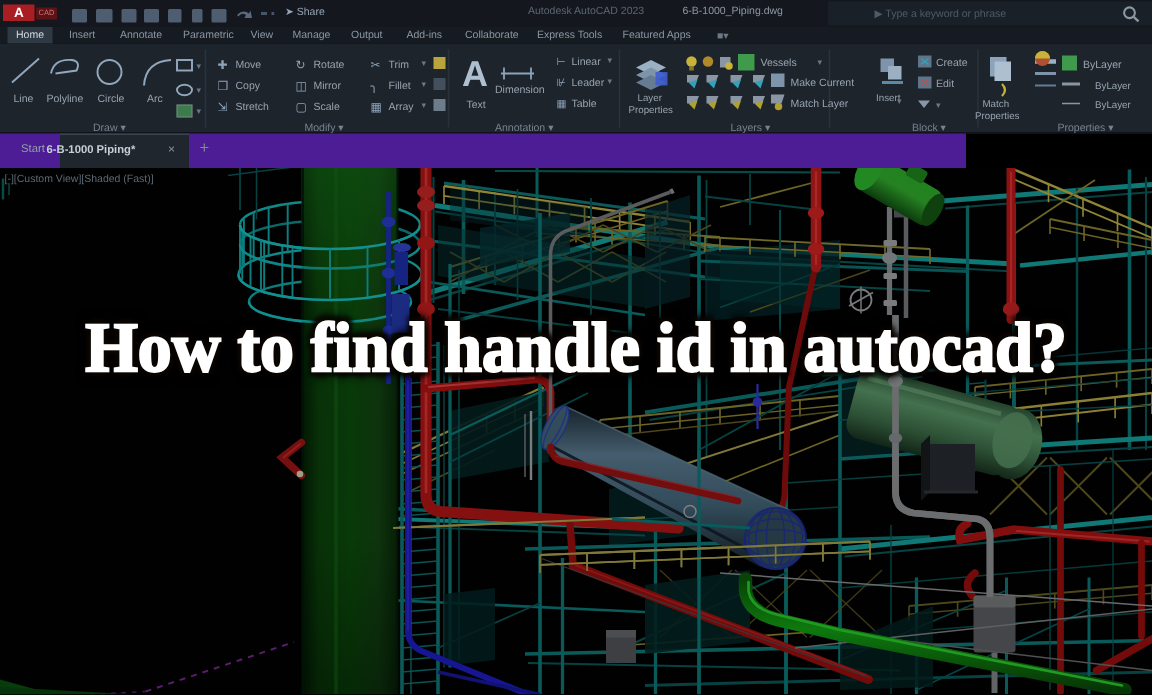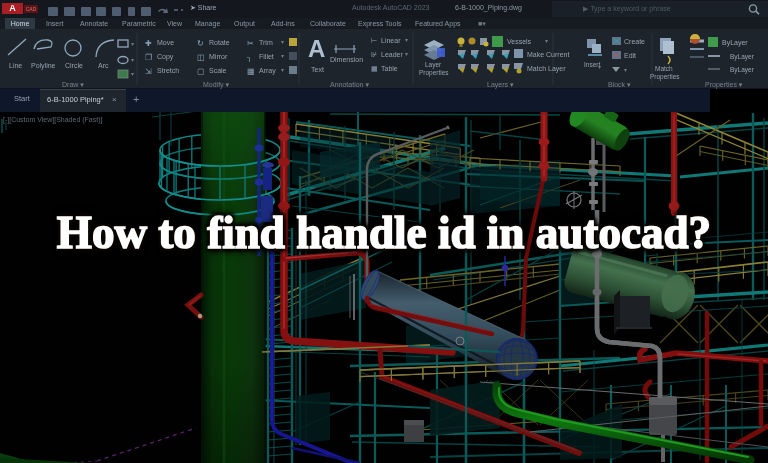--- a/index.html
+++ b/index.html
@@ -3,21 +3,21 @@
 <meta charset="utf-8">
 <style>
   * { margin:0; padding:0; box-sizing:border-box; }
   html,body { width:768px; height:463px; overflow:hidden; background:#000; }
   body { font-family:"Liberation Sans", sans-serif; position:relative; }
   .abs { position:absolute; }
   
   #titlebar { left:0; top:0; width:768px; height:18px; background:#14181e; }
   #tabrow   { left:0; top:18px; width:768px; height:11px; background:#161b22; }
   #ribbon   { left:0; top:29px; width:768px; height:60px; background:#1d242c; border-bottom:1px solid #10141a; }
-  #filetabs { left:0; top:89px; width:710px; height:23px; background:#0f172a; }
+  #filetabs { left:0; top:89px; width:644px; height:23px; background:#4c1d95; }
   #canvas   { left:0; top:112px; width:768px; height:351px; background:#020202; }
   .rtab { font-size:7px; color:#8b97a4; top:2px; }
 </style>
 </head>
 <body>
 <div class="abs" id="titlebar">
   <div class="abs" style="left:2px;top:3px;width:21px;height:11px;background:#a91e22;color:#fff;font-size:9px;font-weight:bold;text-align:center;line-height:11px;">A</div>
   <div class="abs" style="left:24px;top:5px;width:14px;height:8px;background:#5d1216;color:#c77;font-size:5px;text-align:center;line-height:8px;">CAD</div>
   <div class="abs" style="left:48px;top:3px;width:135px;height:11px;">
     <svg width="135" height="11">
@@ -223,21 +223,21 @@
       <text x="330" y="58">Annotation ▾</text>
       <text x="487" y="58">Layers ▾</text>
       <text x="608" y="58">Block ▾</text>
       <text x="705" y="58">Properties ▾</text>
     </g>
   </svg>
 </div>
 <div class="abs" id="filetabs">
   <span class="abs" style="left:14px;top:5px;color:#95a0ac;font-size:7.5px;">Start</span>
   <div class="abs" style="left:40px;top:0px;width:86px;height:23px;background:#1f262e;border-top:1px solid #3a4450;"></div>
-  <span class="abs" style="left:47px;top:6px;color:#c6cfd8;font-size:7.5px;font-weight:normal;">6-B-1000 Piping*</span>
+  <span class="abs" style="left:31px;top:6px;color:#c6cfd8;font-size:7.5px;font-weight:bold;">6-B-1000 Piping*</span>
   <span class="abs" style="left:112px;top:6px;color:#8a95a1;font-size:8px;">×</span>
   <span class="abs" style="left:133px;top:4px;color:#7e8a96;font-size:11px;">+</span>
 </div>
 <div class="abs" id="canvas">
   <svg width="768" height="351" viewBox="0 112 768 351" id="scene" style="display:block">
       <defs>
 <linearGradient id="col" x1="0" x2="1" y1="0" y2="0">
  <stop offset="0" stop-color="#021a05"></stop>
           <stop offset="0.18" stop-color="#0a3c0a"></stop>
  <stop offset="0.5" stop-color="#0a470a"></stop>

